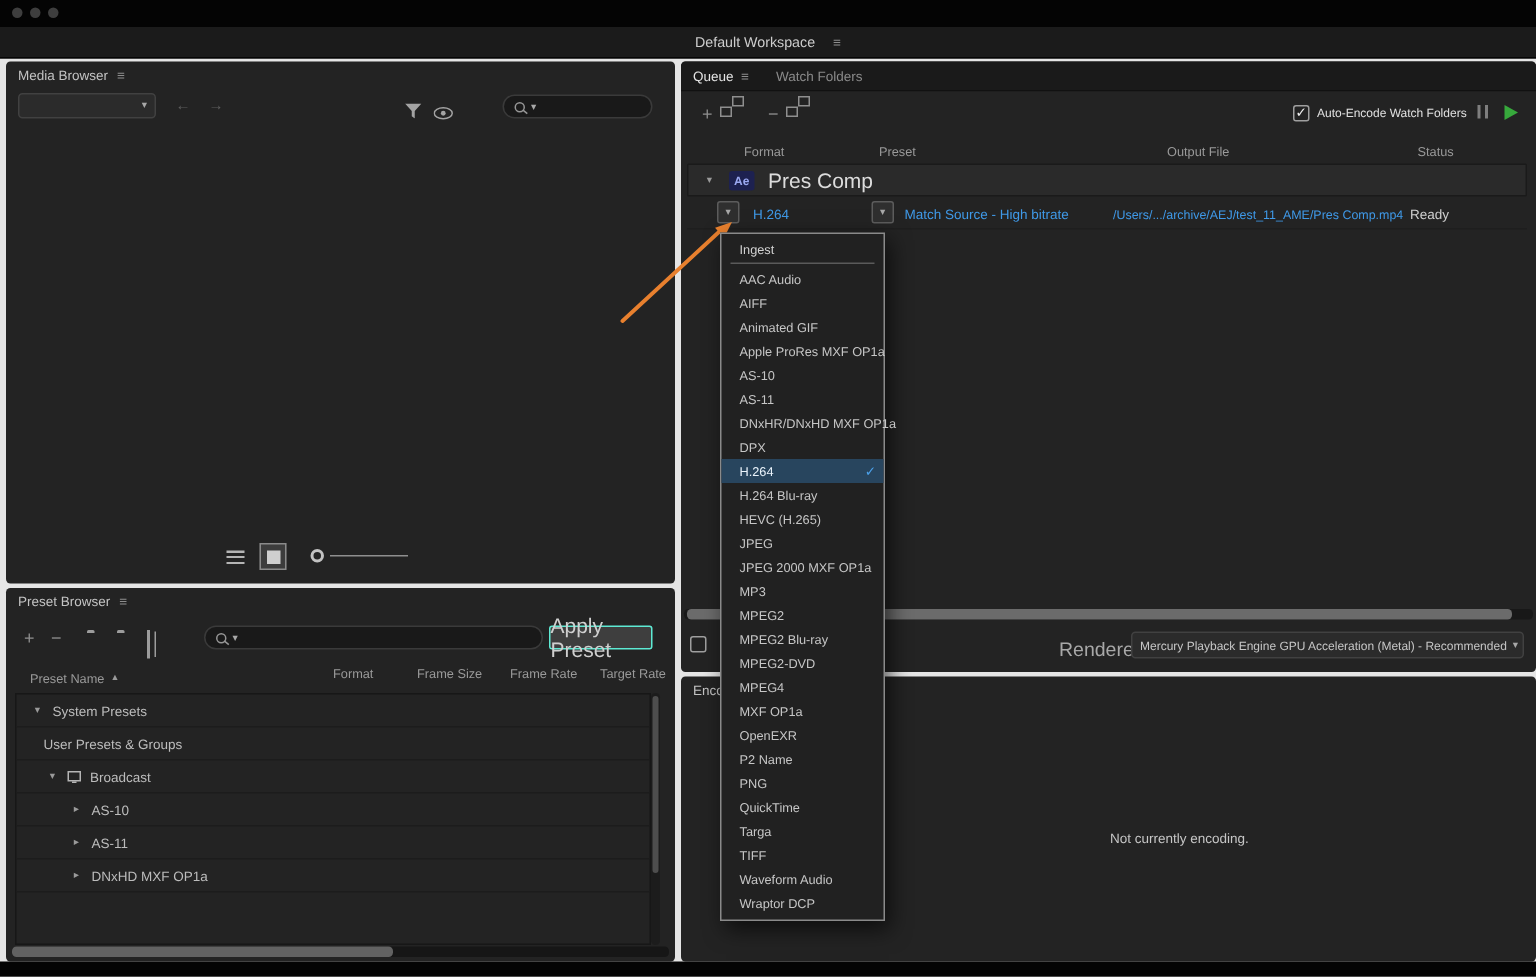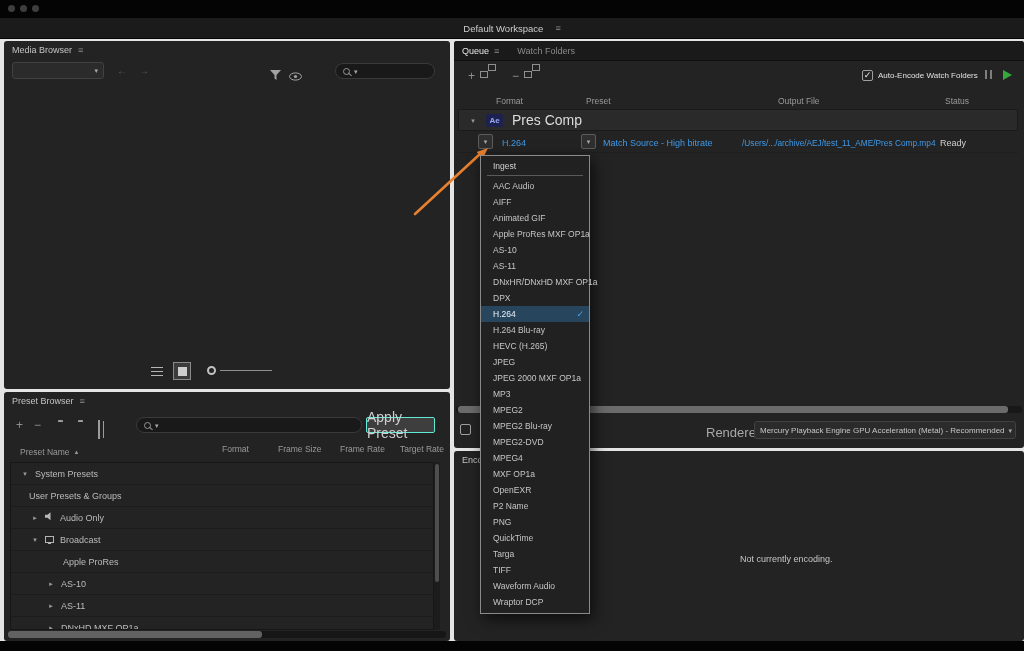--- a/index.html
+++ b/index.html
@@ -221,33 +221,23 @@
 
     <div class="a pbrows">
       <div class="prow i0c">
         <span class="chevsm">▾</span>
         <span>System Presets</span>
       </div>
       <div class="prow i0">
         <span>User Presets &amp; Groups</span>
       </div>
       <div class="prow i1c">
-        <span class="chevsm">▸</span>
-        <span><svg width="9" height="9">
-              <path d="M0 2.7 H2.5 L5.5 0.2 V8.2 L2.5 5.7 H0 Z" fill="#b9b9b9"></path>
-            </svg></span>
-        <span>Audio Only</span>
-      </div>
-      <div class="prow i1c">
         <span class="chevsm">▾</span>
         <span class="mon"></span>
         <span>Broadcast</span>
-      </div>
-      <div class="prow i2">
-        <span>Apple ProRes</span>
       </div>
       <div class="prow i2c">
         <span class="chevsm">▸</span>
         <span>AS-10</span>
       </div>
       <div class="prow i2c">
         <span class="chevsm">▸</span>
         <span>AS-11</span>
       </div>
       <div class="prow i2c">

